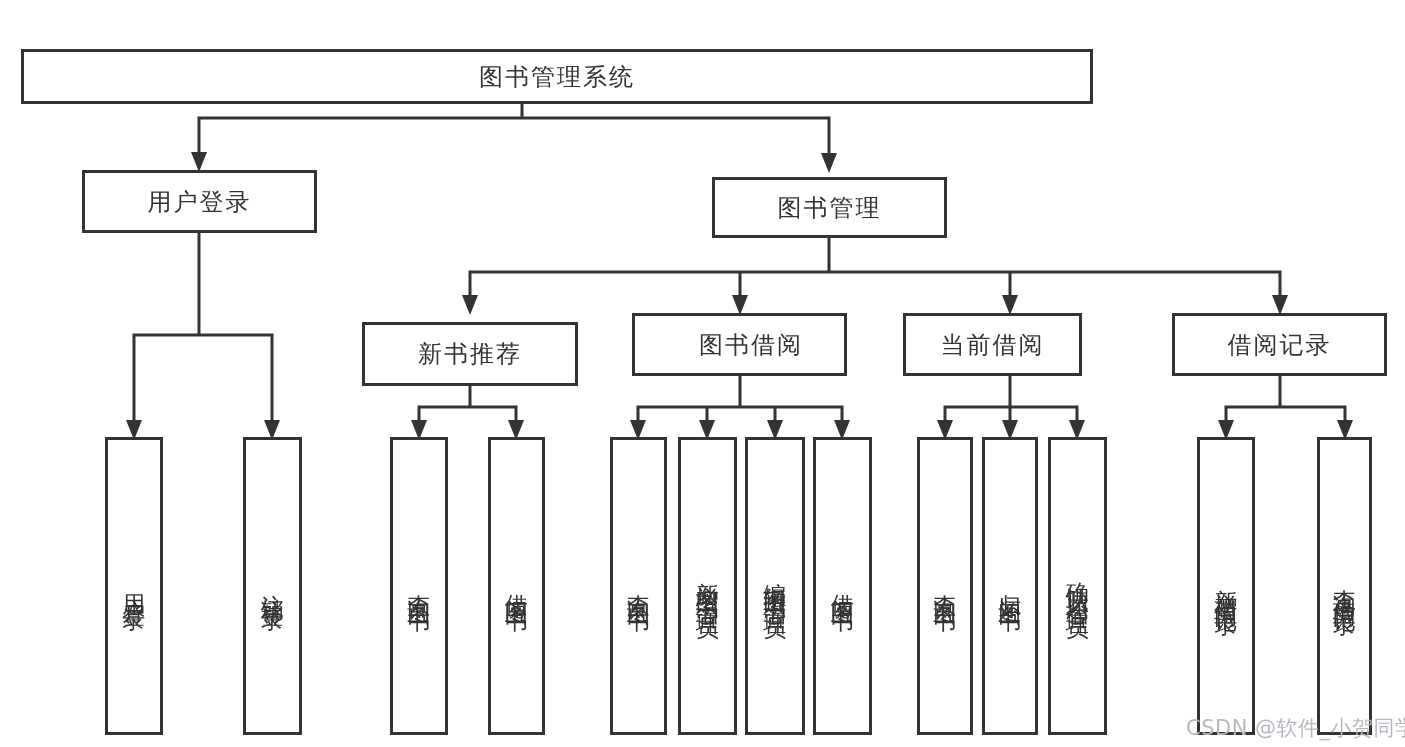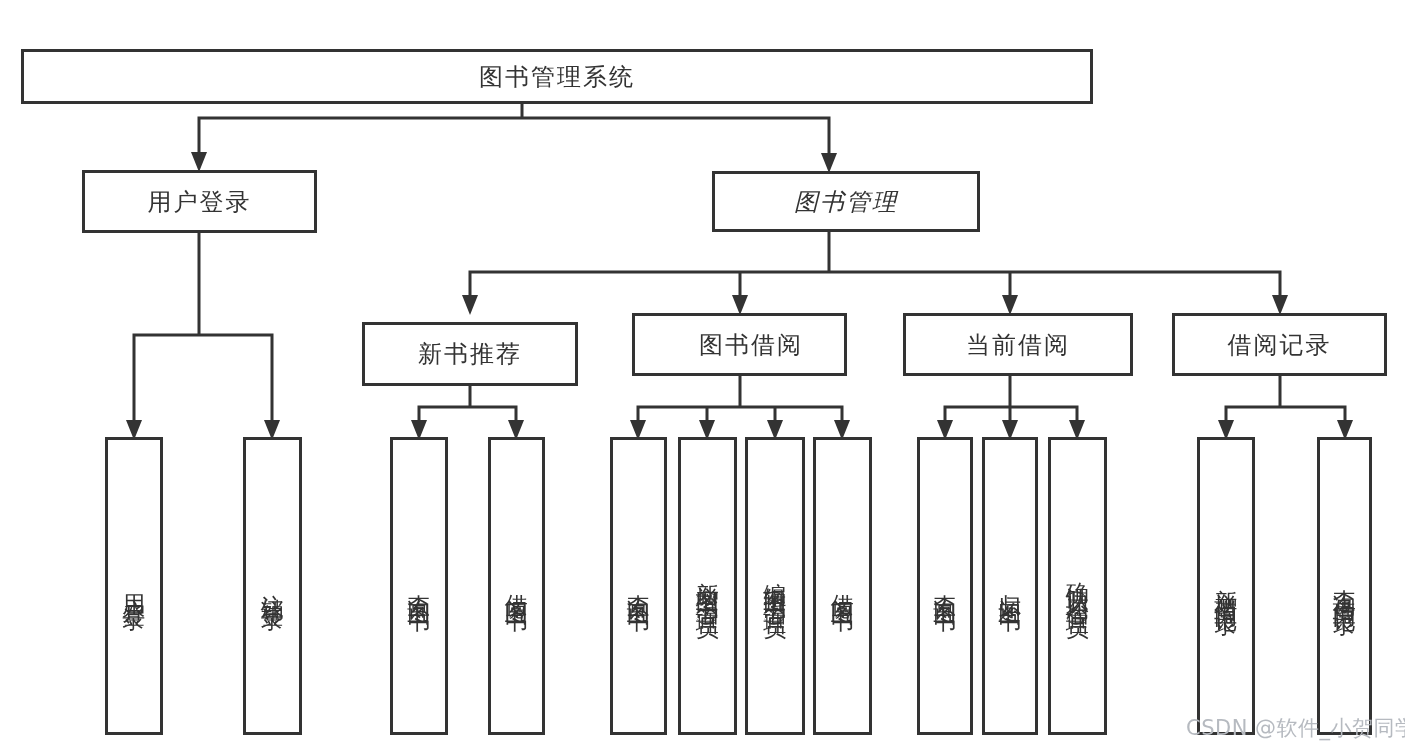--- a/index.html
+++ b/index.html
@@ -99,31 +99,31 @@
     </g>
   </svg>
 
   <div class="node h" style="left:21px; top:13px; width:1072px; height:55px;margin-top:36px;">
     <span>图书管理系统</span>
   </div>
 
   <div class="node h" style="left:82px; top:170px; width:235px; height:63px;">
     <span>用户登录</span>
   </div>
-  <div class="node h" style="left:712px; top:171px; width:268px; height:61px;font-style:italic;">
+  <div class="node h" style="left:712px; top:177px; width:235px; height:61px;">
     <span>图书管理</span>
   </div>
 
   <div class="node h" style="left:362px; top:313px; width:216px; height:64px;margin-top:9px;">
     <span>新书推荐</span>
   </div>
   <div class="node h" style="left:632px; top:313px; width:215px; height:63px;padding-left:23px;">
     <span>图书借阅</span>
   </div>
-  <div class="node h" style="left:903px; top:313px; width:230px; height:63px;">
+  <div class="node h" style="left:903px; top:313px; width:179px; height:63px;">
     <span>当前借阅</span>
   </div>
   <div class="node h" style="left:1172px; top:313px; width:215px; height:63px;text-align:center;">
     <span>借阅记录</span>
   </div>
 
   <div class="node leaf" style="left:105px; width:58px;">
     <span class="vtext">用户登录</span>
   </div>
   <div class="node leaf" style="left:243px; width:59px;">

